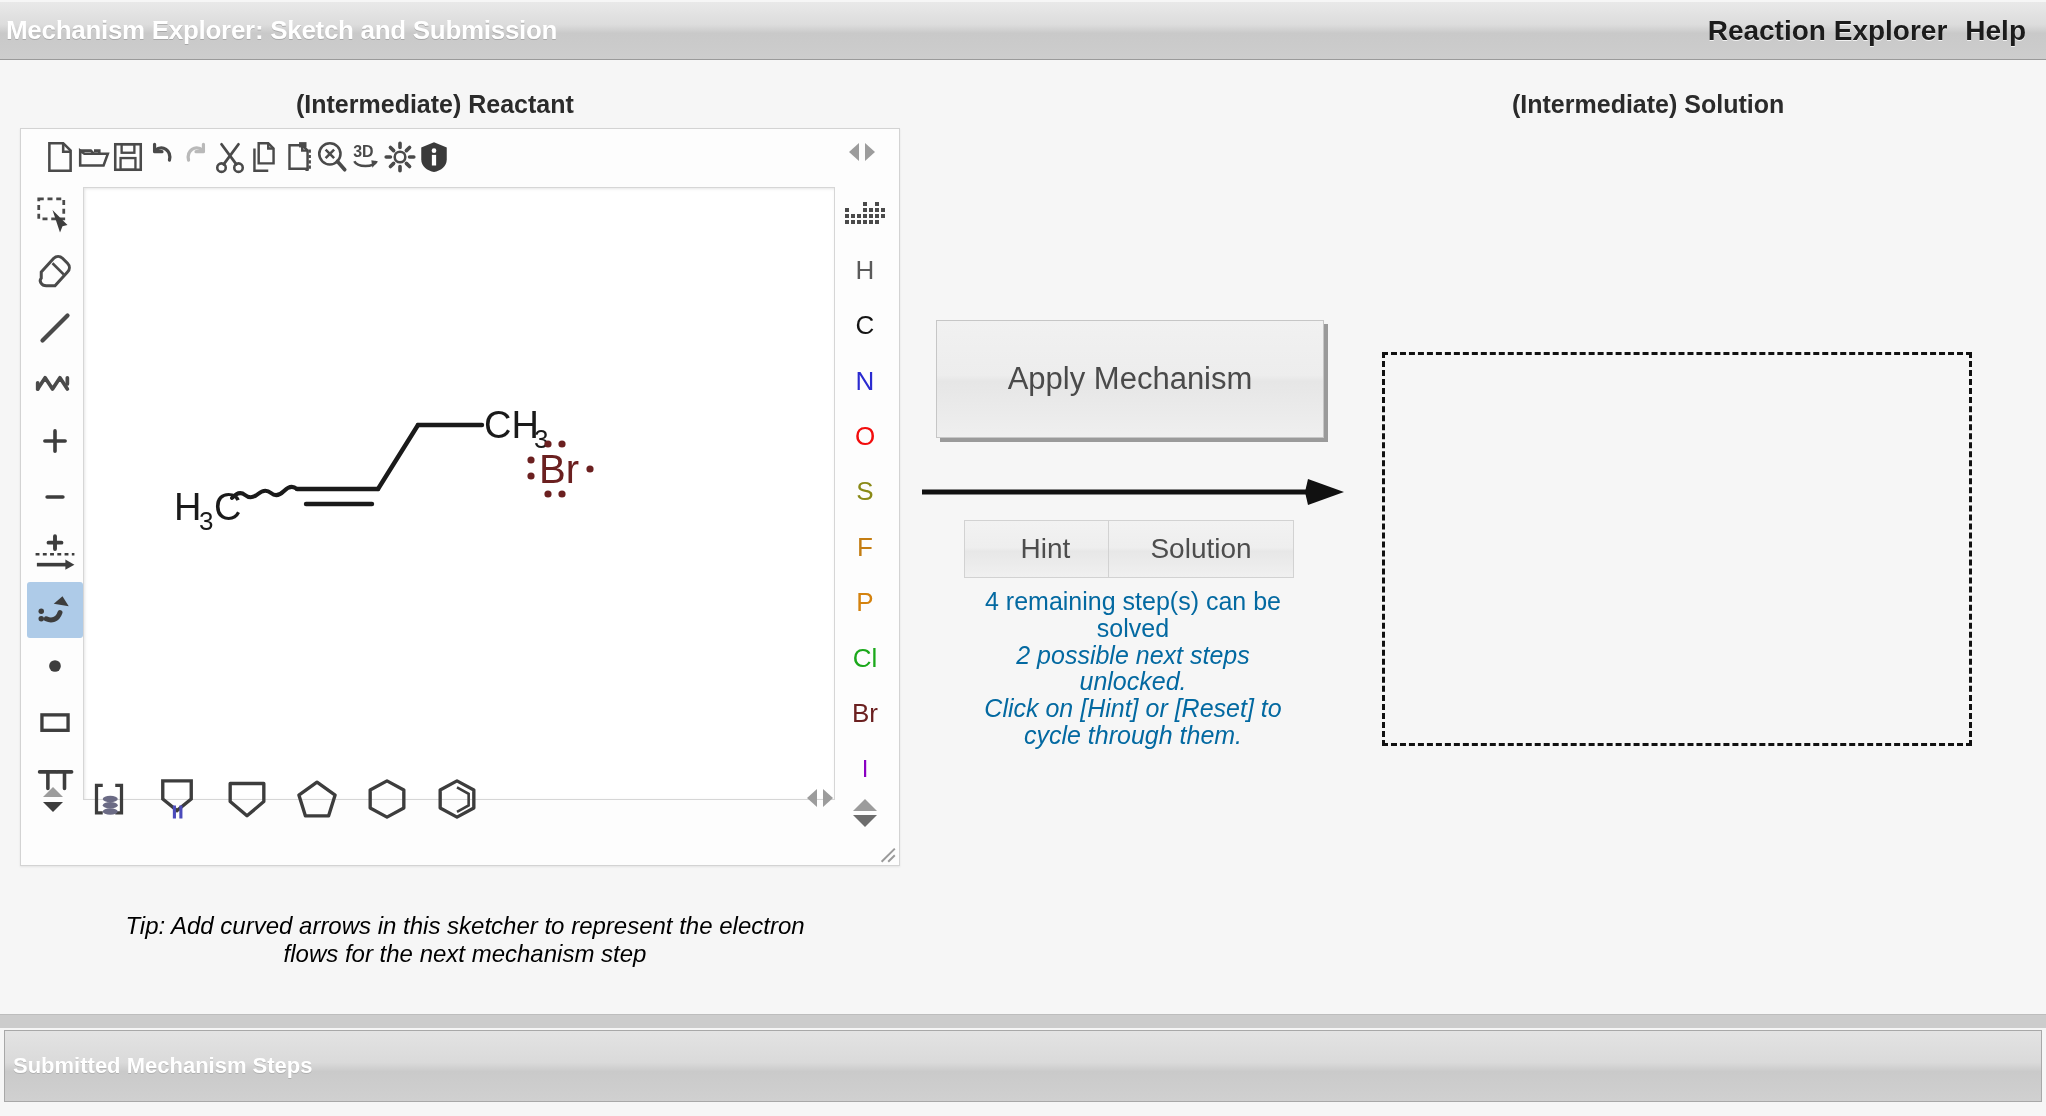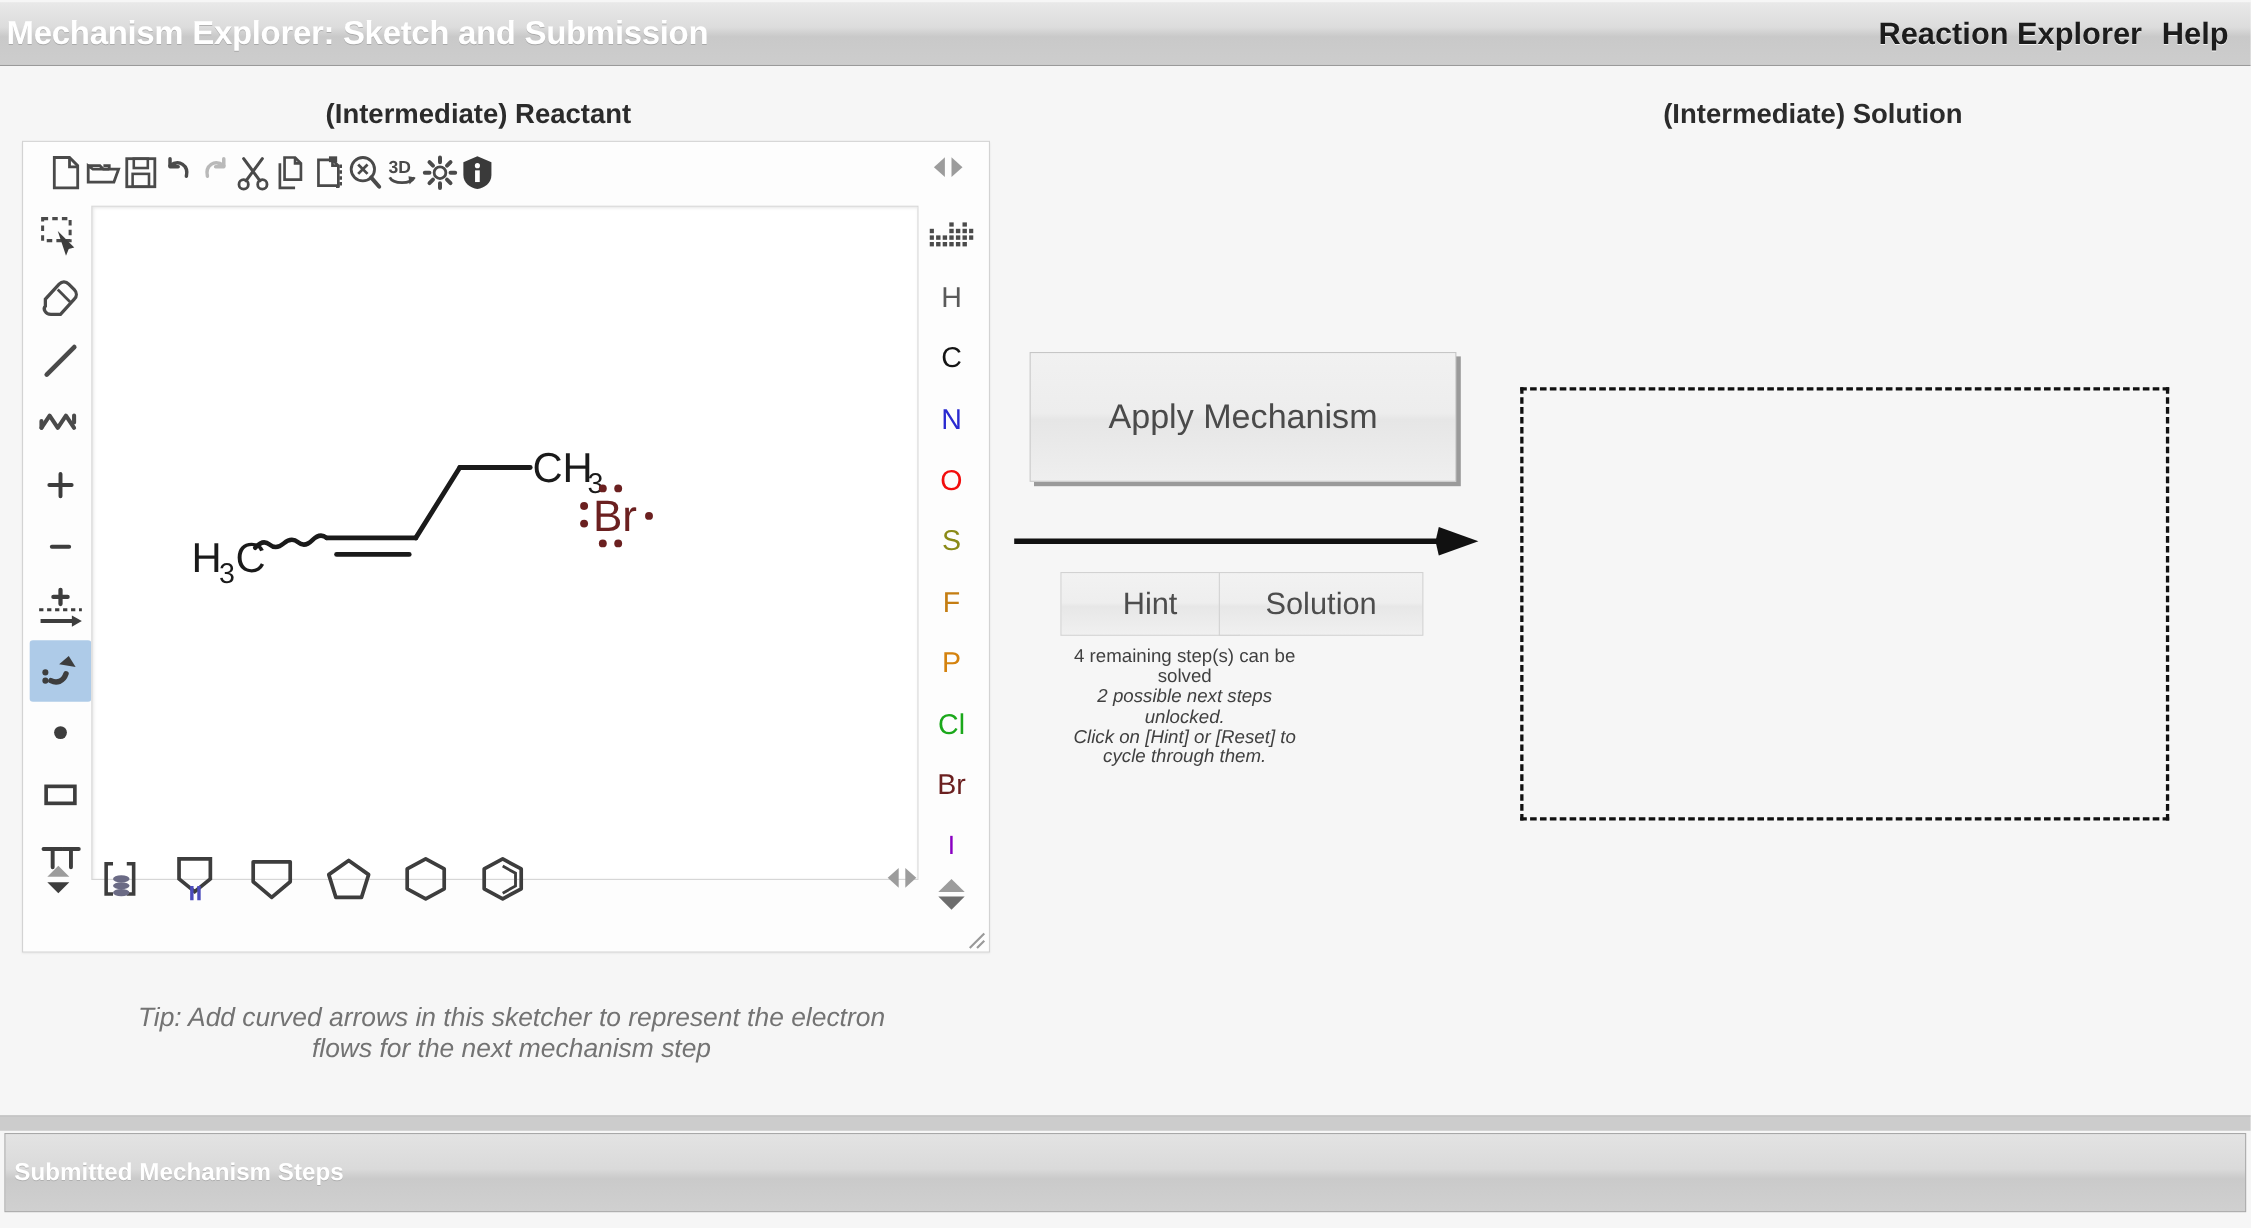--- a/index.html
+++ b/index.html
@@ -13,21 +13,21 @@
 
   
   .topbar {
     position: absolute; left: 0; top: 2px; width: 2046px; height: 58px;
     background: linear-gradient(to bottom, #e9e9e9 0%, #dcdcdc 40%, #c9c9c9 55%, #cdcdcd 100%);
     border-bottom: 1px solid #9a9a9a;
     display: flex; align-items: center;
   }
   .topbar-title {
     color: #ffffff;
-    font-size: 30px;
+    font-size: 26px;
     font-weight: bold;
     letter-spacing: -0.3px;
     margin-left: 6px;
     text-shadow: 0 1px 0 rgba(140,140,140,0.55);
     white-space: nowrap;
   }
   .topbar-menu {
     margin-left: auto; margin-right: 20px;
     display: flex; align-items: center; gap: 18px;
   }
@@ -106,21 +106,21 @@
   .sketch-toolbar-bottom {
     position: absolute; left: 22px; bottom: 44px;
     display: flex; align-items: center; gap: 26px;
   }
   .btb-scroll { position: absolute; left: 786px; bottom: 58px; display: flex; gap: 6px; }
   .resize-grip { position: absolute; right: 2px; bottom: 1px; width: 22px; height: 22px; }
 
   
   .tip {
     position: absolute; left: 20px; top: 912px; width: 890px;
-    text-align: center; font-style: italic; font-size: 24px; color: #737373;
+    text-align: center; font-style: italic; font-size: 24px; color: #000000;
     line-height: 1.18;
   }
 
   
   .apply-btn {
     position: absolute; left: 936px; top: 320px; width: 388px; height: 118px;
     background: linear-gradient(to bottom, #f1f1f1 0%, #ededed 47%, #e6e6e6 52%, #efefef 100%);
     border: 1px solid #c6c6c6;
     box-shadow: 4px 4px 0 #9a9a9a;
     display: flex; align-items: center; justify-content: center;
@@ -130,22 +130,22 @@
   .hint-btn, .sol-btn {
     position: absolute; top: 520px; height: 58px;
     background: linear-gradient(to bottom, #f2f2f2 0%, #eeeeee 48%, #e7e7e7 54%, #f0f0f0 100%);
     border: 1px solid #d2d2d2;
     display: flex; align-items: center; justify-content: center;
     font-size: 28px; color: #4d4d4d;
   }
   .hint-btn { left: 964px; width: 163px; }
   .sol-btn  { left: 1108px; width: 186px; }
   .status {
-    position: absolute; left: 882px; top: 588px; width: 390px;
-    text-align: center; font-size: 17px; line-height: 1.07; color: #404040;
+    position: absolute; left: 938px; top: 588px; width: 390px;
+    text-align: center; font-size: 25px; line-height: 1.07; color: #0369a1;
   }
   .status .ital { font-style: italic; }
 
   
   .product-box {
     position: absolute; left: 1382px; top: 352px; width: 590px; height: 394px;
     border: 3px dashed #111;
     background: transparent;
   }
 

